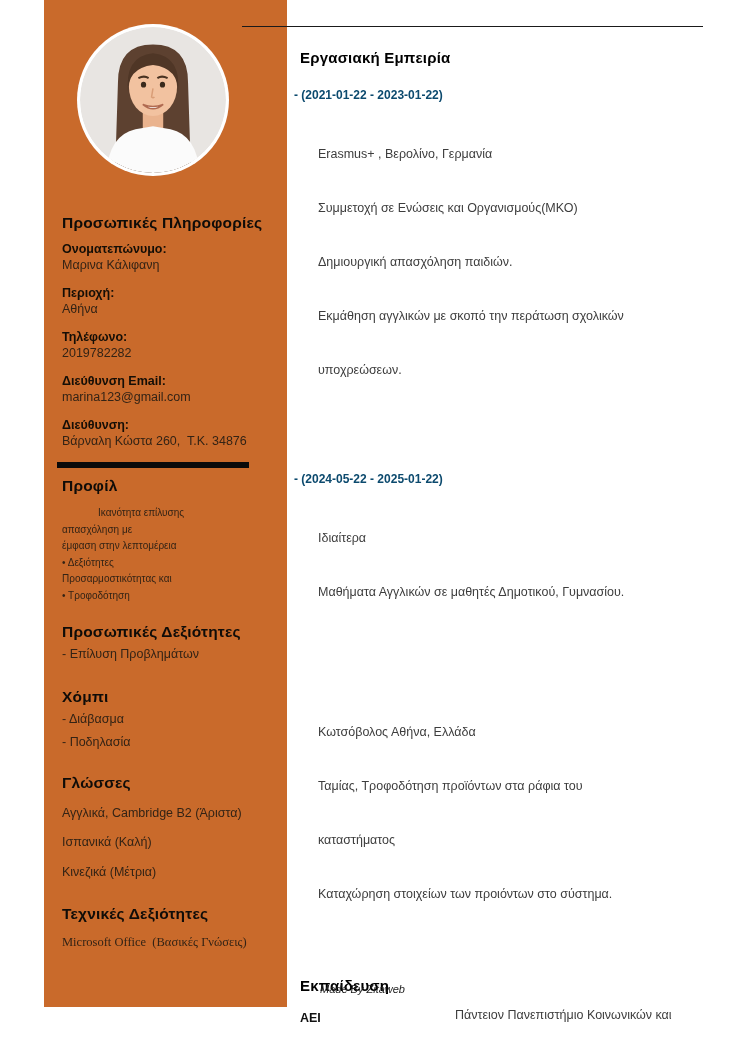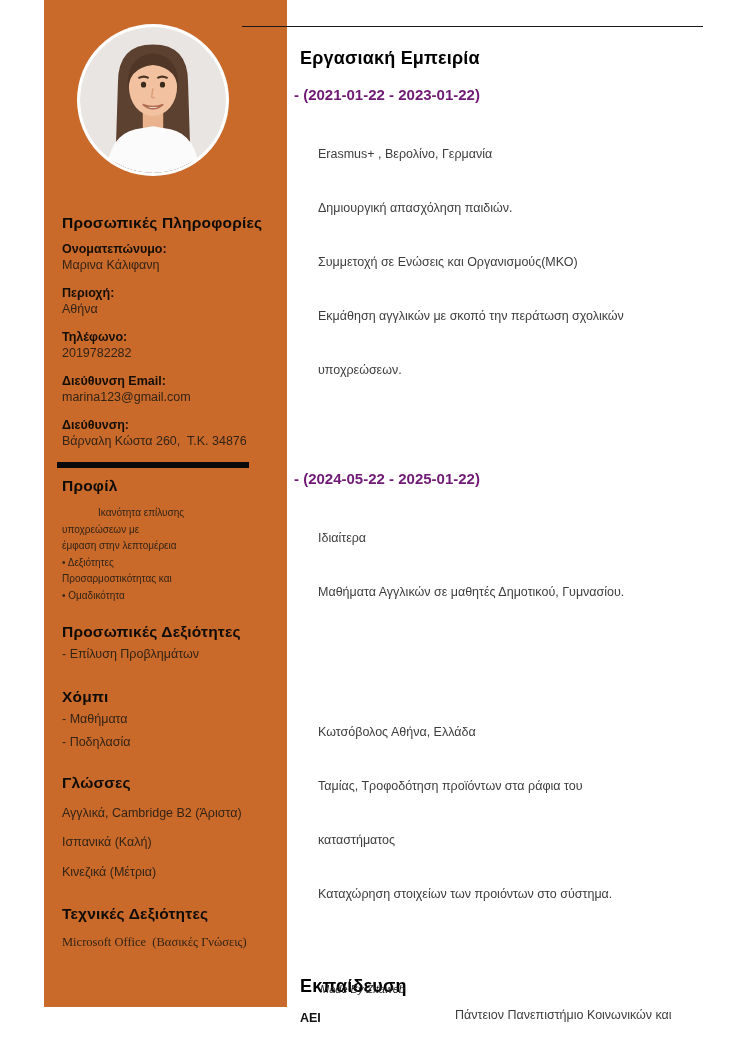--- a/index.html
+++ b/index.html
@@ -43,25 +43,25 @@
   .mt-tech   { margin-top:24px; }
   .sb-item { font-size:12.5px; line-height:15.5px; color:#332315; white-space:pre-wrap; }
   .skills-item { margin-top:6px; }
   .hobby-item  { margin-bottom:8px; }
   .lang-item   { margin-top:14px; }
   .tech-item   { margin-top:12px;font-family:Liberation Serif, serif; }
   
   .main { position:absolute; left:243px; top:0; width:487px; height:1041px; }
   .topline { position:absolute; left:-1px; top:26px; width:461px; height:0; border-top:1px solid #1a1a1a; }
   .content { position:absolute; left:57px; top:47px; width:415px; }
-  .main-h { font-size:18px; font-weight:bold; color:#000; line-height:22px; letter-spacing:.2px; }
+  .main-h { font-size:15px; font-weight:bold; color:#000; line-height:22px; letter-spacing:.2px; }
   .entry { margin-top:18px; }
   .entry.gap2 { margin-top:56px; }
   .entry.gap3 { margin-top:50px; }
-  .period { font-size:15px; font-weight:bold; color:#701a75; line-height:16px; margin-left:-6px; }
+  .period { font-size:12px; font-weight:bold; color:#0c4a6e; line-height:16px; margin-left:-6px; }
   .entry-lines { margin:6px 0 0 18px; font-size:12.5px; line-height:18px; color:#3d3d3d; white-space:pre-wrap; }
   .edu-h { margin-top:36px; }
   .edu-row { display:flex; margin-top:10px; }
   .edu-degree { width:155px; font-size:12.5px; font-weight:bold; color:#111; padding-top:4px; }
   .edu-inst { font-size:12.5px; line-height:17px; color:#3d3d3d; }
   .footer {
     position:absolute; left:77px; top:983px;
     font-size:11px; font-style:italic; color:#222;
   }
 </style>
@@ -129,36 +129,36 @@
         <div class="label">Διεύθυνση:</div>
         <div class="val">Βάρναλη Κώστα 260,  Τ.Κ. 34876</div>
       </div>
 
       <div class="black-bar" style="background: rgb(10, 10, 10);"></div>
 
       <div class="sb-section">
         <h2 class="sb-h">Προφίλ</h2>
         <div class="profile-lines">
           <div class="indent">Ικανότητα επίλυσης</div>
-          <div>υποχρεώσεων με</div>
+          <div>απασχόληση με</div>
           <div>έμφαση στην λεπτομέρεια</div>
           <div>• Δεξιότητες</div>
           <div>Προσαρμοστικότητας και</div>
-          <div>• Ομαδικότητα</div>
+          <div>• Τροφοδότηση</div>
         </div>
       </div>
 
       <div class="sb-section mt-skills">
         <h2 class="sb-h" style="margin-bottom:0">Προσωπικές Δεξιότητες</h2>
         <div class="sb-item skills-item">- Επίλυση Προβλημάτων</div>
       </div>
 
       <div class="sb-section mt-hobby">
         <h2 class="sb-h" style="margin-bottom:6px">Χόμπι</h2>
-        <div class="sb-item hobby-item">- Μαθήματα</div>
+        <div class="sb-item hobby-item">- Διάβασμα</div>
         <div class="sb-item hobby-item">- Ποδηλασία</div>
       </div>
 
       <div class="sb-section mt-lang">
         <h2 class="sb-h" style="margin-bottom:0">Γλώσσες</h2>
         <div class="sb-item lang-item">Αγγλικά, Cambridge B2 (Άριστα)</div>
         <div class="sb-item lang-item">Ισπανικά (Καλή)</div>
         <div class="sb-item lang-item">Κινεζικά (Μέτρια)</div>
       </div>
 
@@ -175,22 +175,22 @@
     <div class="topline"></div>
 
     <div class="content">
 
       <h1 class="main-h">Εργασιακή Εμπειρία</h1>
 
       <div class="entry">
         <div class="period">- (2021-01-22 - 2023-01-22)</div>
         <div class="entry-lines">
           <div>Erasmus+ , Βερολίνο, Γερμανία</div>
+          <div>Συμμετοχή σε Ενώσεις και Οργανισμούς(ΜΚΟ)</div>
           <div>Δημιουργική απασχόληση παιδιών.</div>
-          <div>Συμμετοχή σε Ενώσεις και Οργανισμούς(ΜΚΟ)</div>
           <div>Εκμάθηση αγγλικών με σκοπό την περάτωση σχολικών</div>
           <div>υποχρεώσεων.</div>
         </div>
       </div>
 
       <div class="entry gap2">
         <div class="period">- (2024-05-22 - 2025-01-22)</div>
         <div class="entry-lines">
           <div>Ιδιαίτερα</div>
           <div>Μαθήματα Αγγλικών σε μαθητές Δημοτικού, Γυμνασίου.</div>

